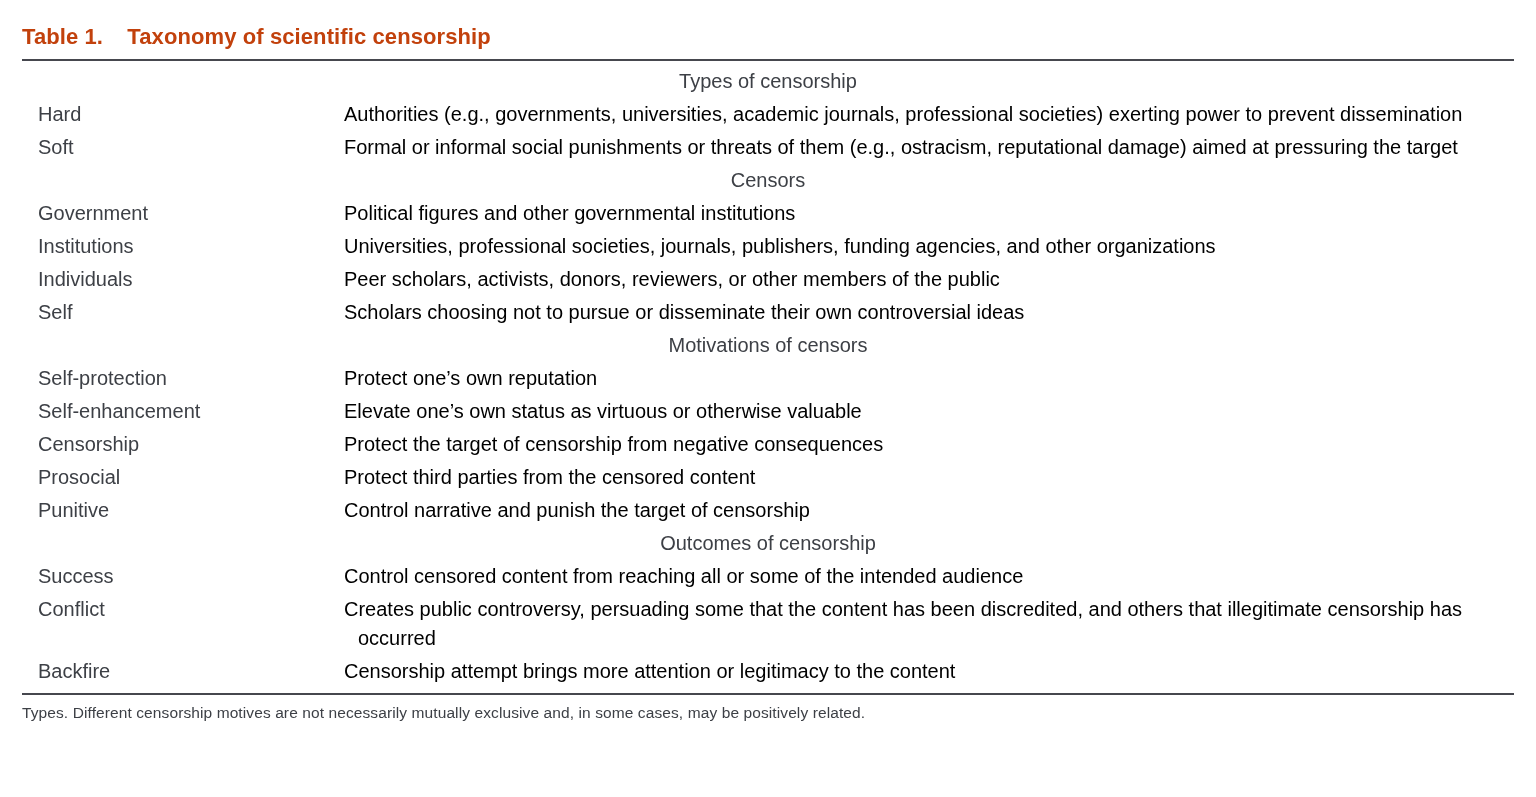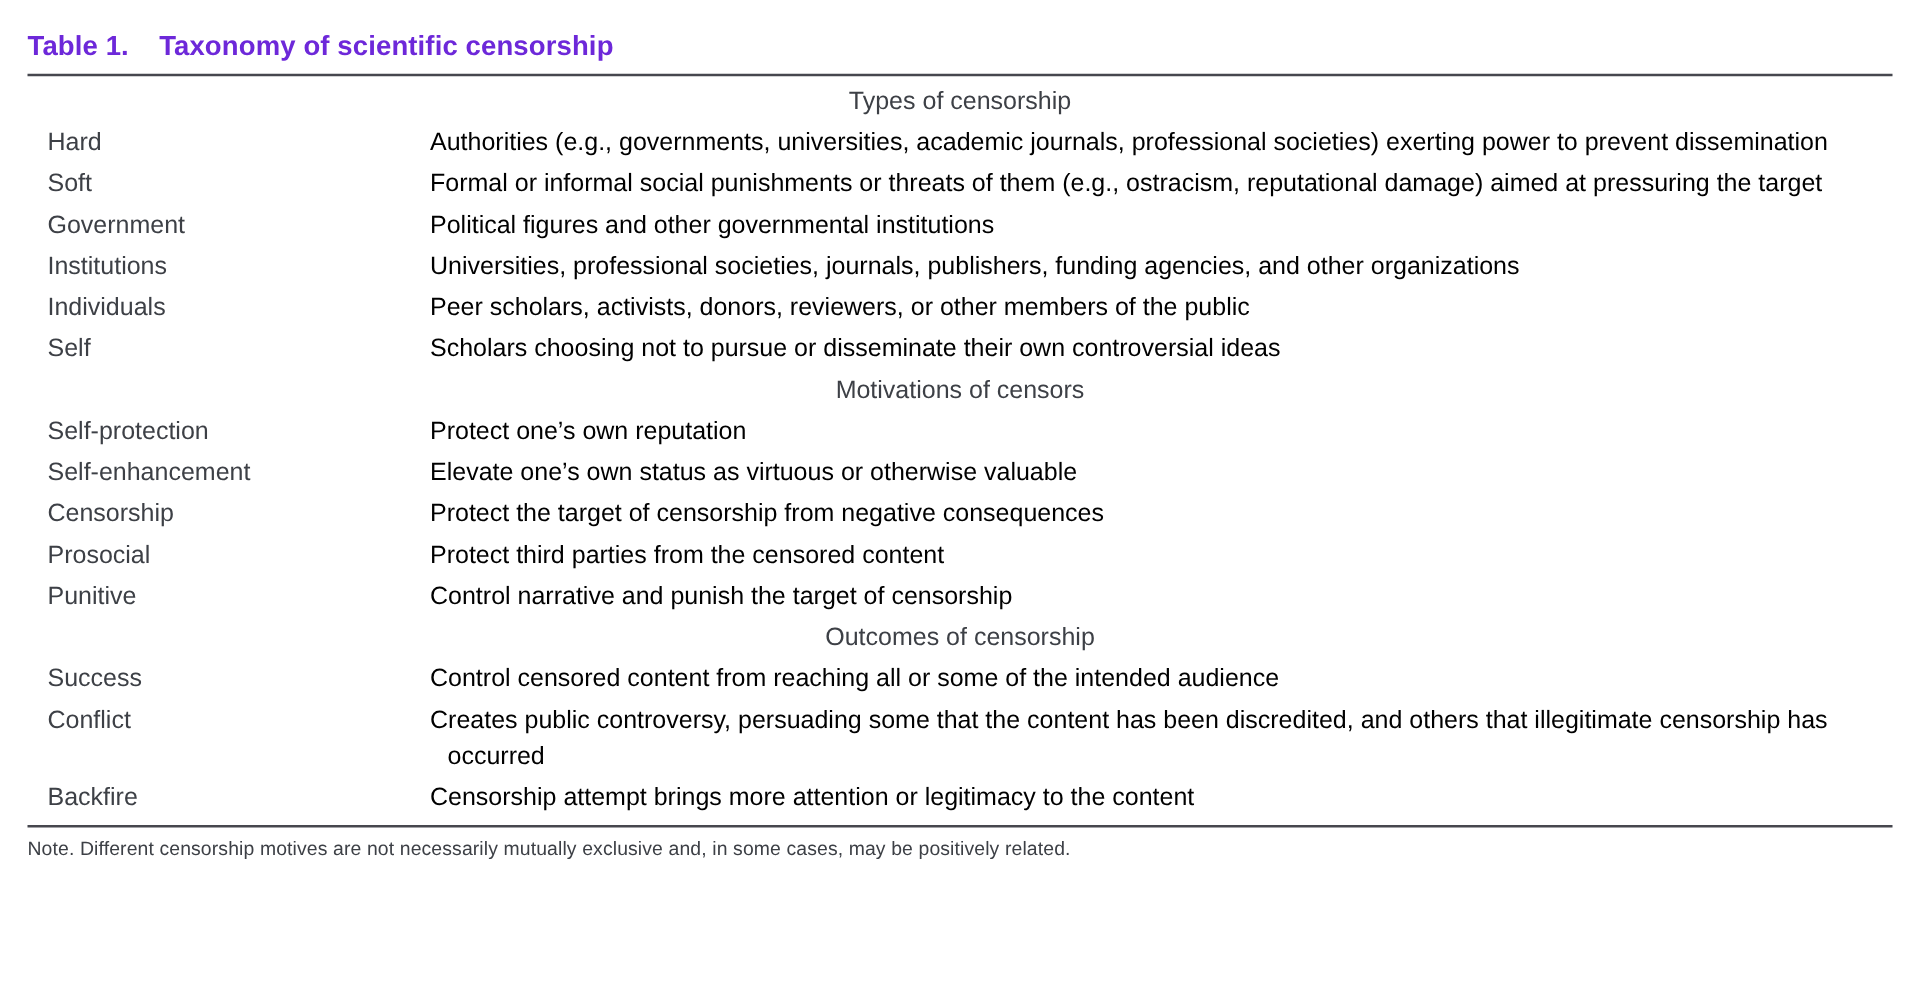--- a/index.html
+++ b/index.html
@@ -14,21 +14,21 @@
     box-sizing: border-box;
     padding: 24px 22px 0 22px;
     background: #ffffff;
     font-family: "Liberation Sans", sans-serif;
     color: #3d4046;
     overflow: hidden;
   }
   .title-row {
     font-size: 22px;
     font-weight: bold;
-    color: #6d28d9;
+    color: #c2410c;
     padding-bottom: 9px;
     border-bottom: 2.5px solid #46474e;
     letter-spacing: 0.1px;
   }
   .title-label { display: inline-block; }
   .title-text  { display: inline-block; margin-left: 18px; }
   .tbl {
     padding-top: 6px;
     font-size: 20px;
     line-height: 29px;
@@ -78,20 +78,21 @@
     <div class="section-header">Types of censorship</div>
     <div class="row">
       <div class="term">Hard</div>
       <div class="desc">Authorities (e.g., governments, universities, academic journals, professional societies) exerting power to prevent dissemination</div>
     </div>
     <div class="row">
       <div class="term">Soft</div>
       <div class="desc">Formal or informal social punishments or threats of them (e.g., ostracism, reputational damage) aimed at pressuring the target</div>
     </div>
 
+    <div class="section-header">Censors</div>
     <div class="row">
       <div class="term">Government</div>
       <div class="desc">Political figures and other governmental institutions</div>
     </div>
     <div class="row">
       <div class="term">Institutions</div>
       <div class="desc">Universities, professional societies, journals, publishers, funding agencies, and other organizations</div>
     </div>
     <div class="row">
       <div class="term">Individuals</div>
@@ -133,15 +134,15 @@
       <div class="term">Conflict</div>
       <div class="desc">Creates public controversy, persuading some that the content has been discredited, and others that illegitimate censorship has occurred</div>
     </div>
     <div class="row">
       <div class="term">Backfire</div>
       <div class="desc">Censorship attempt brings more attention or legitimacy to the content</div>
     </div>
 
   </div>
 
-  <div class="note-row">Note. Different censorship motives are not necessarily mutually exclusive and, in some cases, may be positively related.</div>
+  <div class="note-row">Types. Different censorship motives are not necessarily mutually exclusive and, in some cases, may be positively related.</div>
 
 </div>
 
 </body></html>

